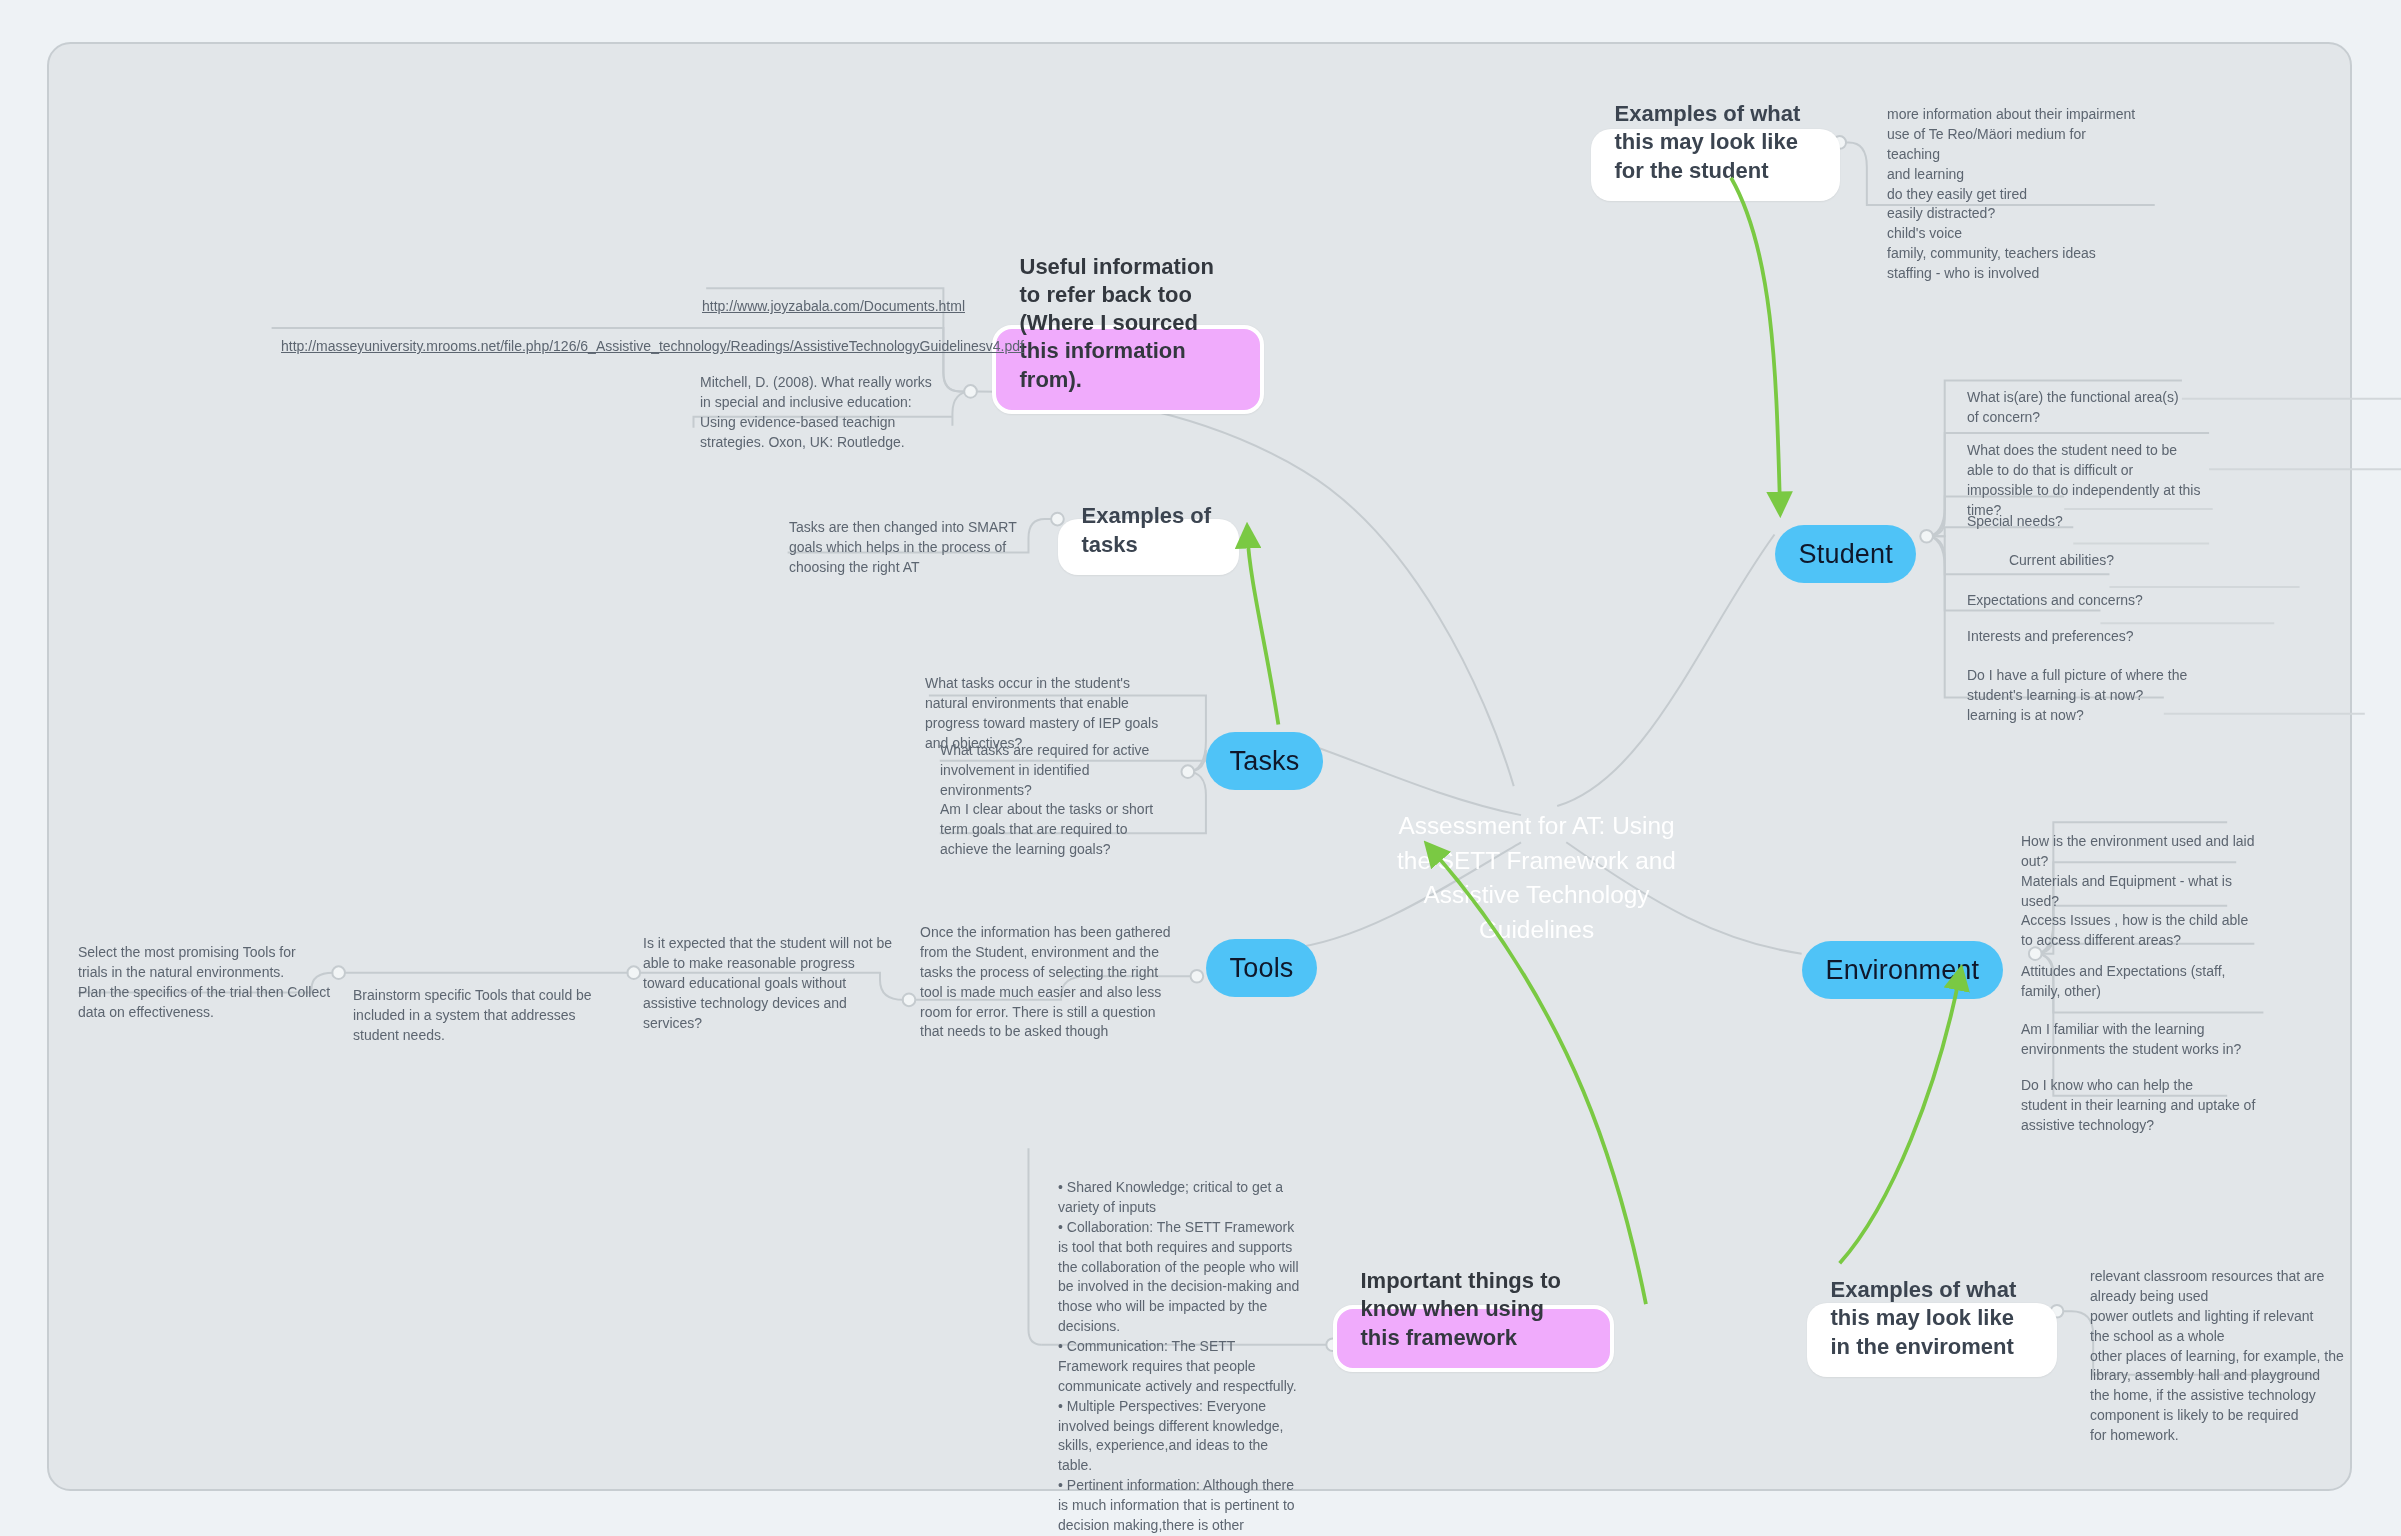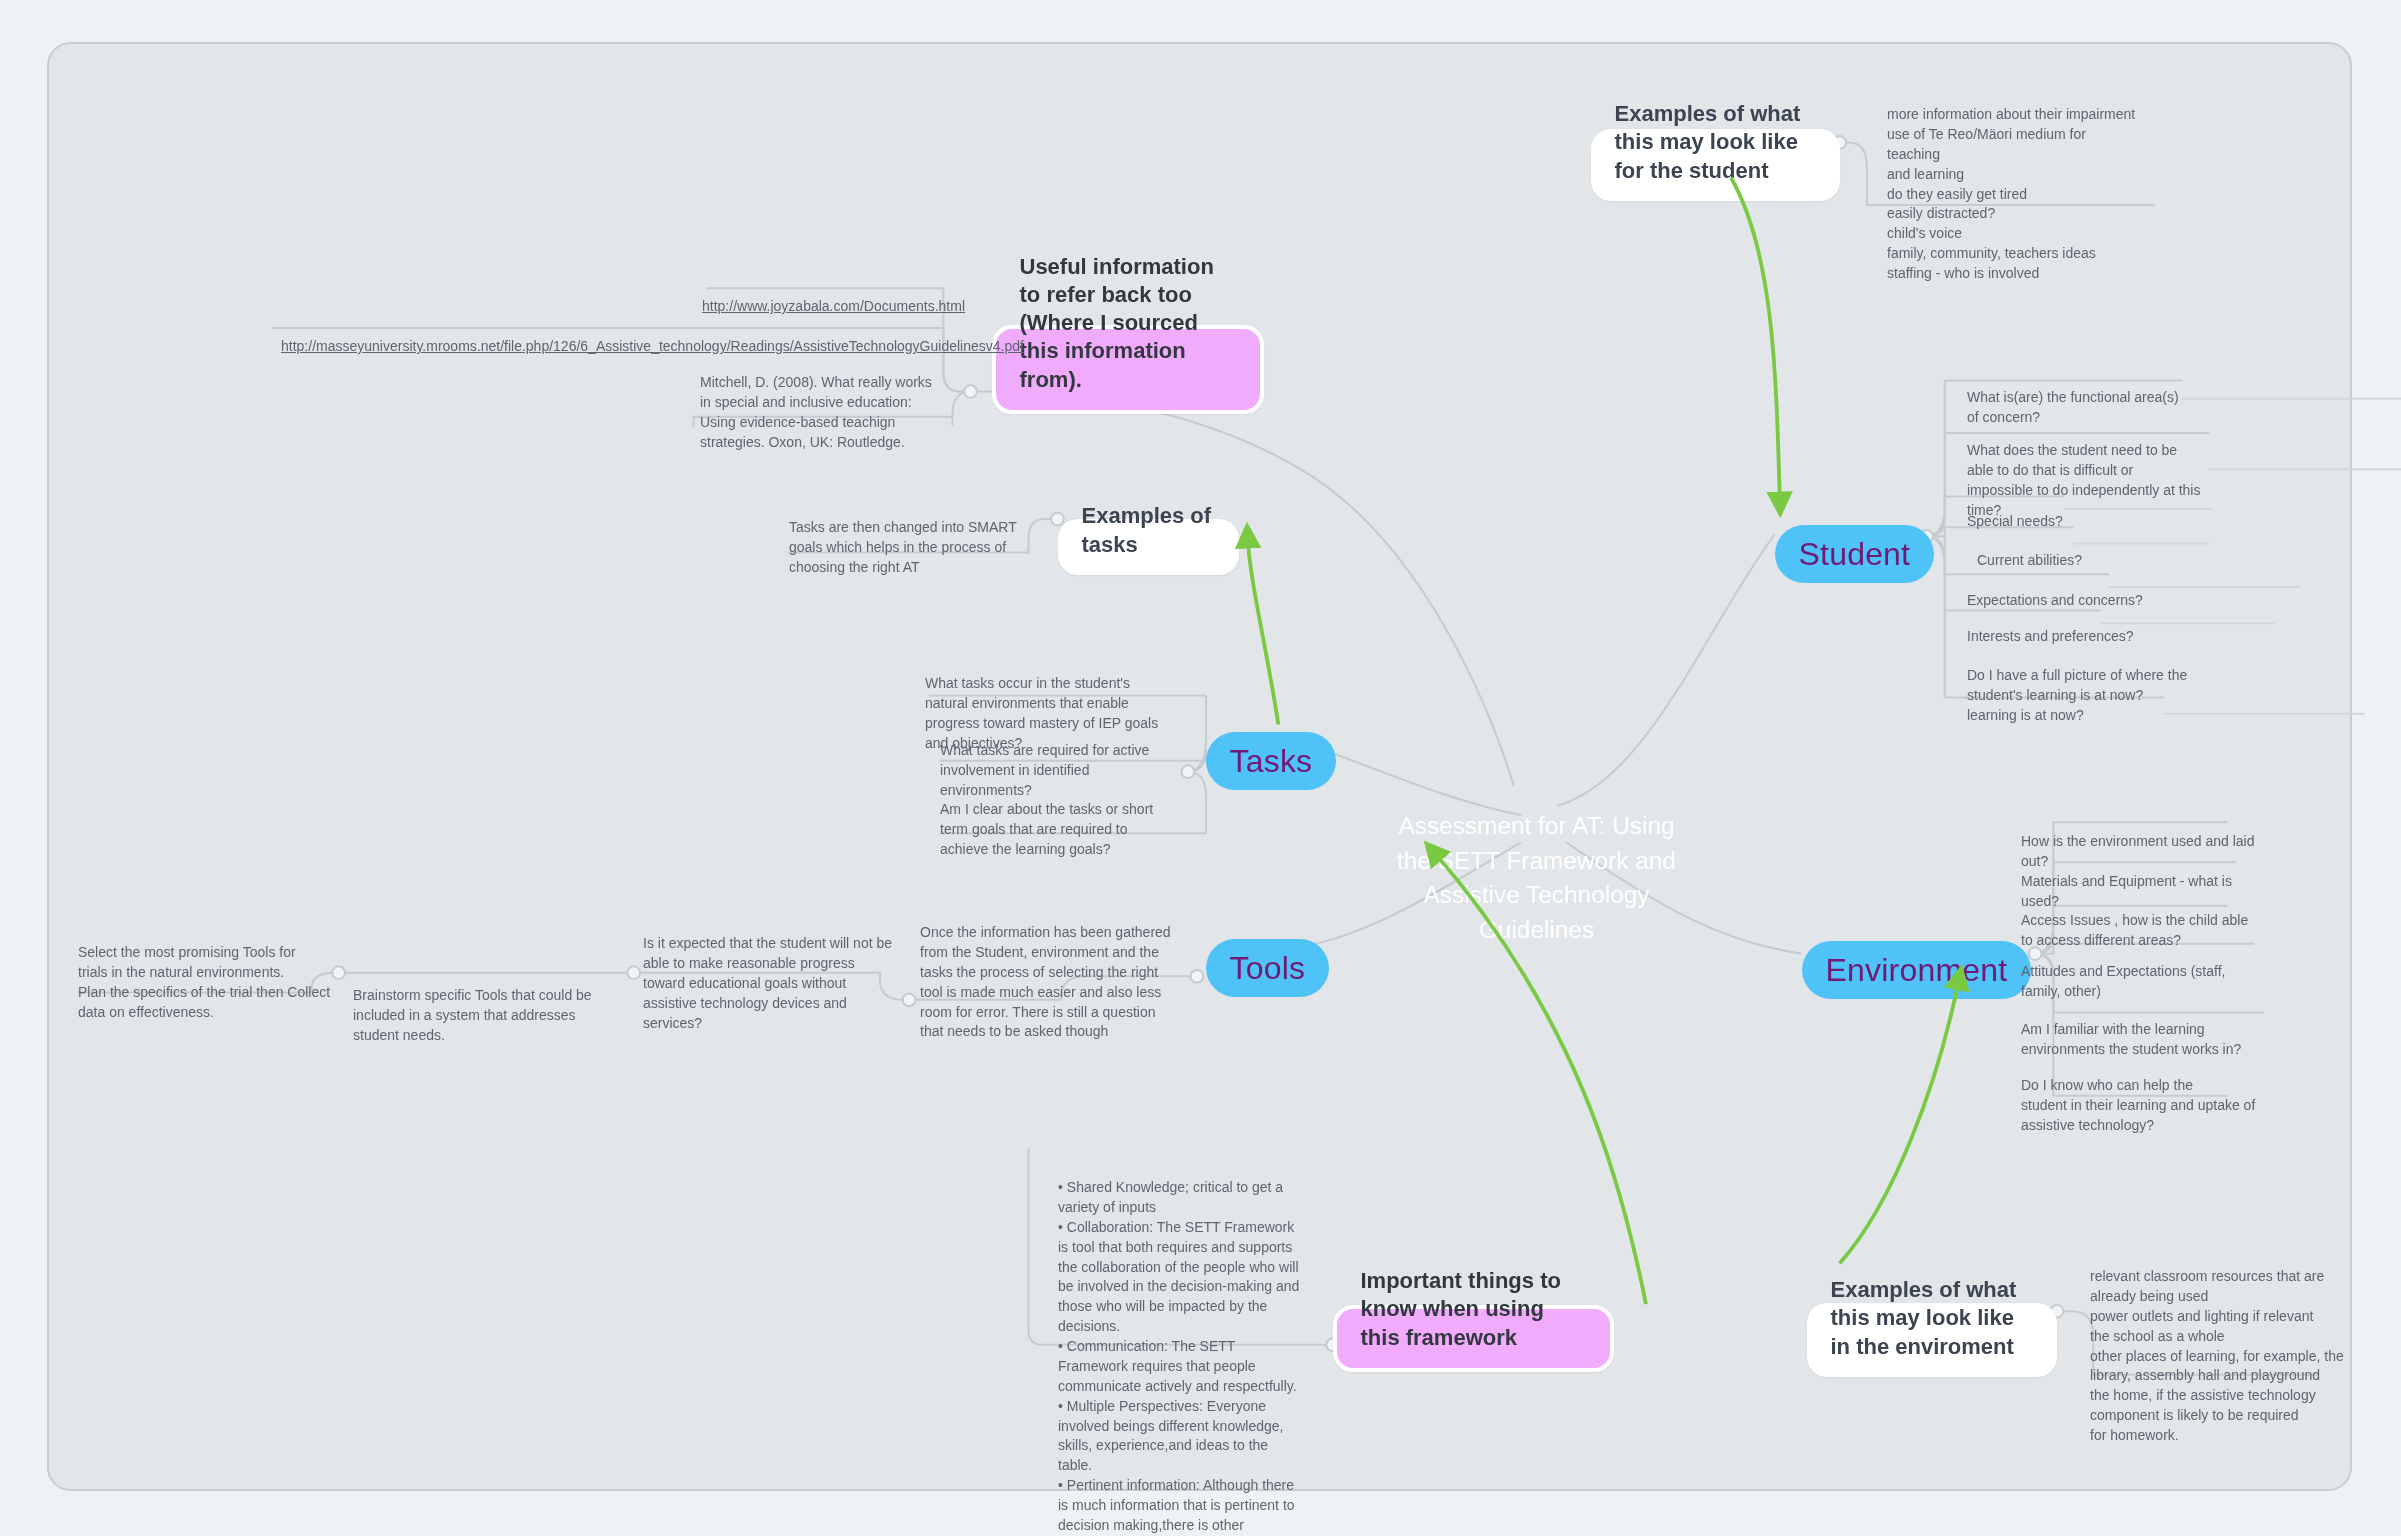--- a/index.html
+++ b/index.html
@@ -36,25 +36,25 @@
   .node {
     position: absolute;
     box-sizing: border-box;
     margin-top: 28px;
   }
 
   
   .pill {
     background: #4fc3f7;
     border-radius: 905px;
-    color: #701a75;
+    color: #0f172a;
     display: flex;
     align-items: center;
     justify-content: center;
-    font-size: 32px;
+    font-size: 27px;
     font-weight: 400;
     letter-spacing: 0.2px;
     padding: 0 23.5px;
   }
 
   
   .callout {
     background: #ffffff;
     border-radius: 20px;
     color: #3b4450;
@@ -236,21 +236,21 @@
 <div class="node leaf" style="left:925px; top:646px; width:235px;"></div>
 <div class="node leaf" style="left:789px; top:490px; width:240px;">Tasks are then changed into SMART goals which helps in the process of choosing the right AT</div>
 
 <div class="node leaf" style="left:925px; top:646px; width:235px;">What tasks occur in the student's natural environments that enable progress toward mastery of IEP goals and objectives?</div>
 <div class="node leaf" style="left:940px; top:713px; width:231px;">What  tasks are required for active involvement in identified environments?</div>
 <div class="node leaf" style="left:940px; top:772px; width:231px;">Am I clear about the tasks or short term goals that are required to achieve the learning goals?</div>
 
 <div class="node leaf" style="left:1967px; top:360px; width:226px;">What is(are) the functional area(s) of concern?</div>
 <div class="node leaf" style="left:1967px; top:413px; width:234px;">What does the student need to be able to do that is difficult or impossible to do independently at this time?</div>
 <div class="node leaf" style="left:1967px; top:484px; width:226px;">Special needs?</div>
-<div class="node leaf" style="left:1977px; top:523px; width:226px;">Current abilities?</div>
+<div class="node leaf" style="left:1888px; top:523px; width:226px;text-align:right;">Current abilities?</div>
 <div class="node leaf" style="left:1967px; top:563px; width:226px;">Expectations and concerns?</div>
 <div class="node leaf" style="left:1967px; top:599px; width:226px;">Interests and preferences?</div>
 <div class="node leaf" style="left:1967px; top:638px; width:226px;">Do I have a full picture of where the student's learning is at now?
 learning is at now?</div>
 
 <div class="node leaf" style="left:2021px; top:804px; width:244px;">How is the environment used and laid out?</div>
 <div class="node leaf" style="left:2021px; top:844px; width:244px;">Materials and Equipment - what is used?</div>
 <div class="node leaf" style="left:2021px; top:883px; width:231px;">Access Issues , how is the child able to access different areas?</div>
 <div class="node leaf" style="left:2021px; top:934px; width:237px;">Attitudes and Expectations (staff, family, other)</div>
 <div class="node leaf" style="left:2021px; top:992px; width:252px;">Am I familiar with the learning environments the student works in?</div>

